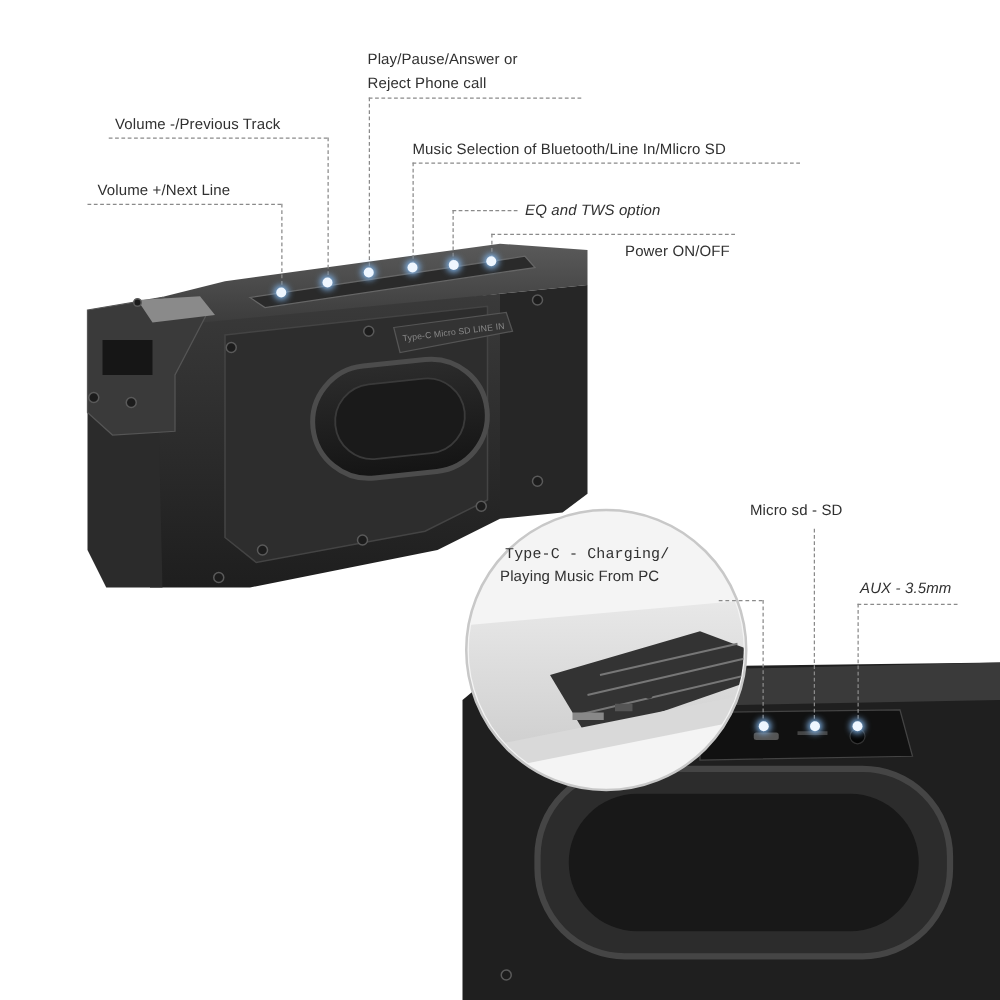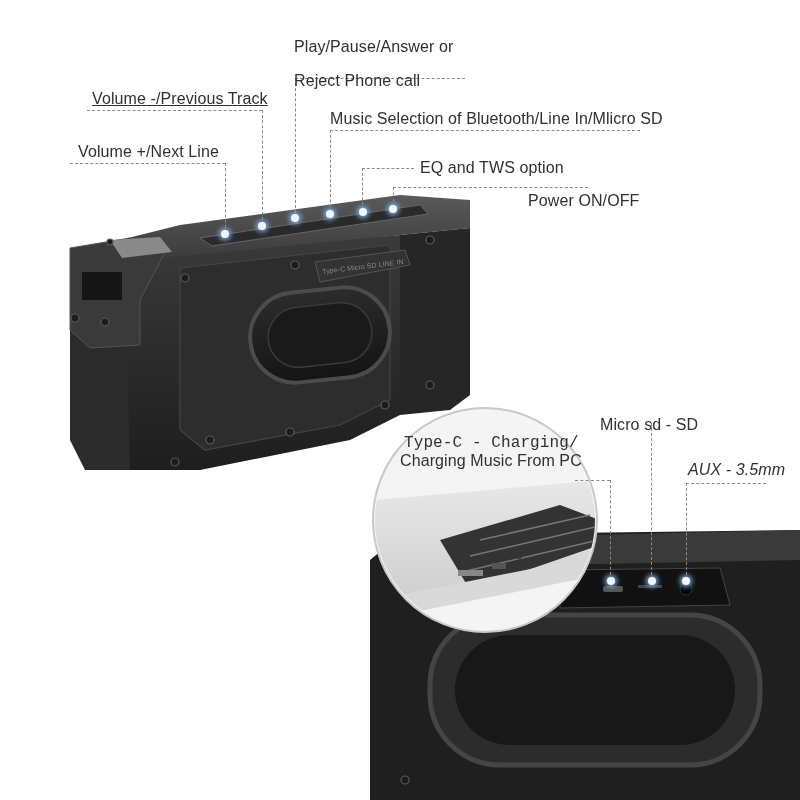--- a/index.html
+++ b/index.html
@@ -1,17 +1,17 @@
 <!DOCTYPE html>
 <html><head>
 <meta charset="utf-8">
 <style>
   html,body{margin:0;padding:0;background:#ffffff;}
   body{width:800px;height:800px;position:relative;overflow:hidden;font-family:"Liberation Sans",sans-serif;color:#2a2a2a;}
-  .label{position:absolute;font-size:16px;line-height:18px;white-space:nowrap;color:#303030;letter-spacing:0.1px;}
+  .label{position:absolute;font-size:12px;line-height:18px;white-space:nowrap;color:#303030;letter-spacing:0.1px;}
   .dash-h{position:absolute;height:0;border-top:1.5px dashed #8a8a8a;}
   .dash-v{position:absolute;width:0;border-left:1.5px dashed #8a8a8a;}
   .dot{position:absolute;width:8px;height:8px;border-radius:50%;background:#eef6ff;box-shadow:0 0 5px 2px #7fb2e6;margin:-4px 0 0 -4px;}
   svg{position:absolute;left:0;top:0;}
   .screw{fill:#1c1c1c;stroke:#5a5a5a;stroke-width:1.2;}
 </style>
 </head>
 <body>
 
 <svg width="800" height="800">
@@ -134,24 +134,24 @@
 <div class="dot" style="left:262px;top:226px;"></div>
 <div class="dot" style="left:295px;top:218px;"></div>
 <div class="dot" style="left:330px;top:214px;"></div>
 <div class="dot" style="left:363px;top:212px;"></div>
 <div class="dot" style="left:393px;top:209px;"></div>
 <div class="dot" style="left:611px;top:581px;"></div>
 <div class="dot" style="left:652px;top:581px;"></div>
 <div class="dot" style="left:686px;top:581px;"></div>
 
 <div class="label" style="left:294px;top:38px;">Play/Pause/Answer or</div>
-<div class="label" style="left:294px;top:57px;margin-top:15px;">Reject Phone  call</div>
-<div class="label" style="left:92px;top:90px;text-decoration:underline;">Volume -/Previous Track</div>
+<div class="label" style="left:294px;top:57px;">Reject Phone  call</div>
+<div class="label" style="left:92px;top:90px;">Volume -/Previous Track</div>
 <div class="label" style="left:78px;top:143px;">Volume +/Next Line</div>
 <div class="label" style="left:330px;top:110px;">Music Selection of Bluetooth/Line In/Mlicro SD</div>
-<div class="label" style="left:420px;top:159px;">EQ and TWS option</div>
-<div class="label" style="left:500px;top:192px;margin-left:28px;">Power ON/OFF</div>
-<div class="label" style="left:600px;top:416px;">Micro sd - SD</div>
+<div class="label" style="left:420px;top:159px;font-style:italic;">EQ and TWS option</div>
+<div class="label" style="left:500px;top:192px;">Power ON/OFF</div>
+<div class="label" style="left:600px;top:399px;">Micro sd - SD</div>
 <div class="label" style="left:404px;top:434px;font-family:Liberation Mono, monospace;">Type-C - Charging/</div>
-<div class="label" style="left:400px;top:452px;">Charging Music From PC</div>
+<div class="label" style="left:400px;top:452px;">Playing Music From PC</div>
 <div class="label" style="left:688px;top:461px;font-style:italic;">AUX - 3.5mm</div>
 
 <div class="label" style="left:322px;top:258px;font-size:7px;color:#888;transform:rotate(-7deg);">Type-C Micro SD LINE IN</div>
 
 </body></html>

